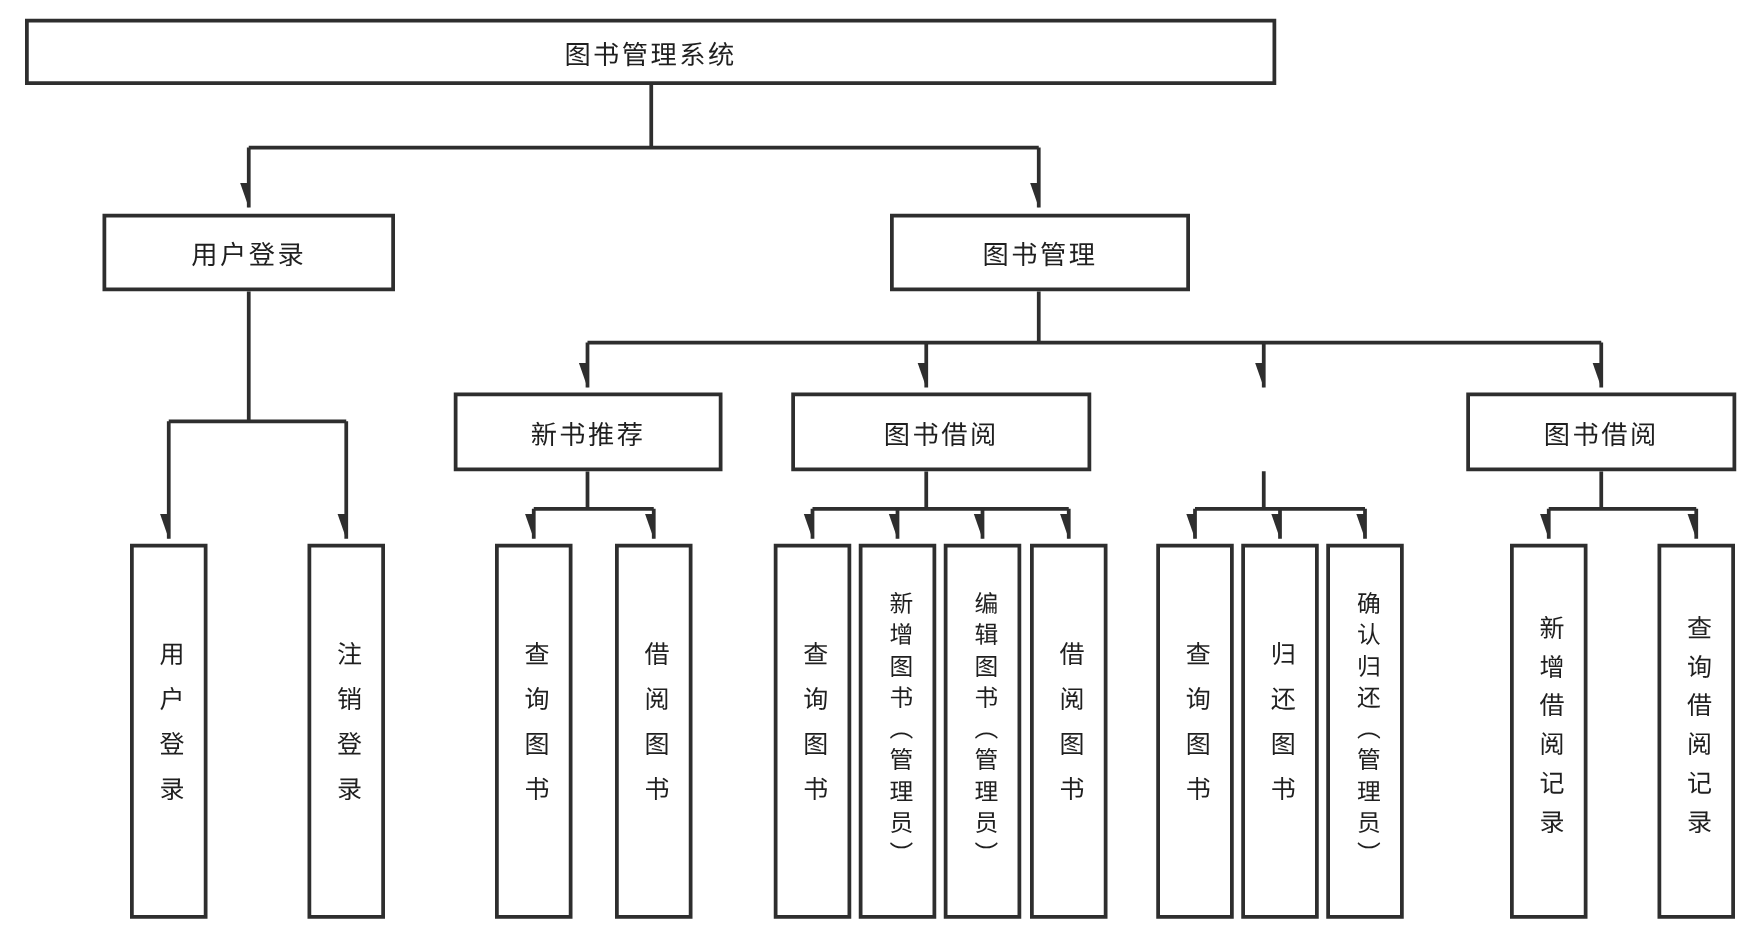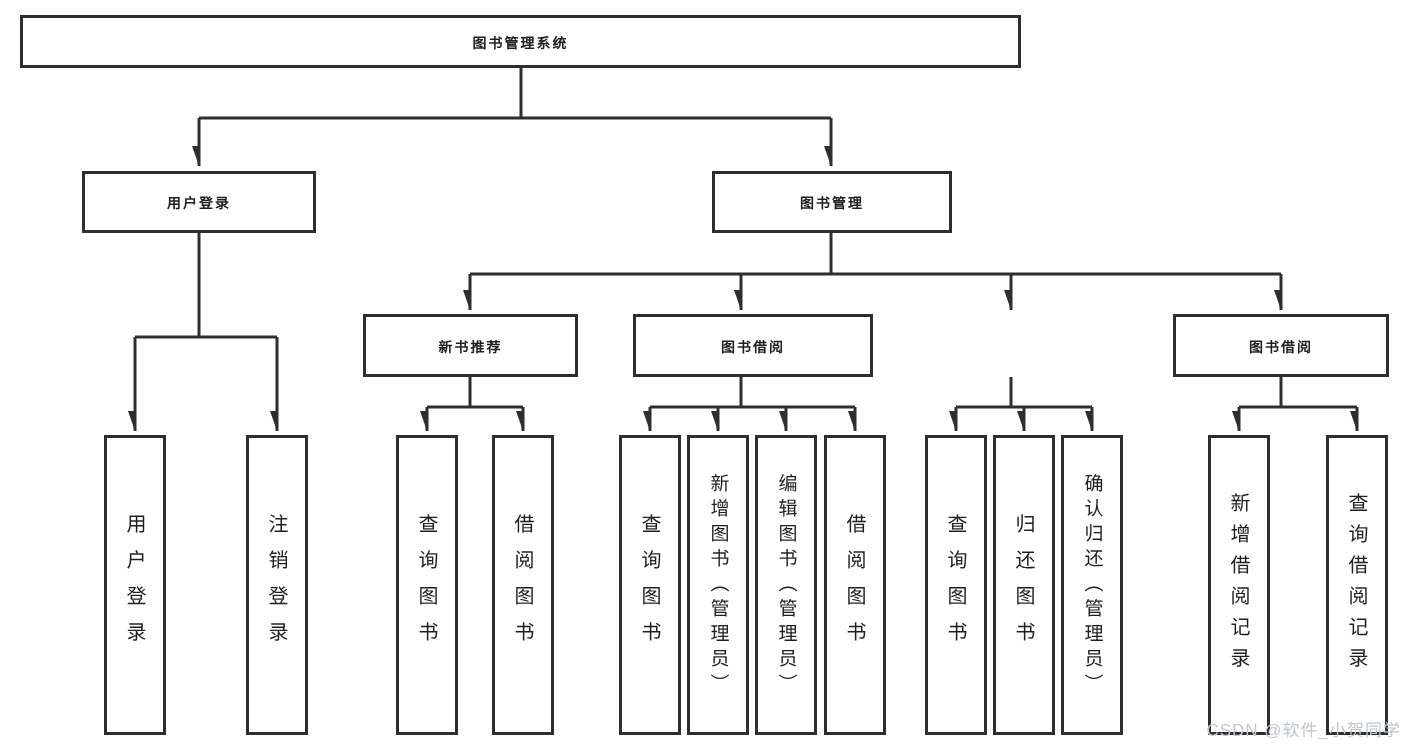--- a/index.html
+++ b/index.html
@@ -27,24 +27,23 @@
     box-sizing: border-box;
     border: 3px solid #2e2e2e;
     background: #ffffff;
     display: flex;
     align-items: center;
     justify-content: center;
     z-index: 1;
     color: #1f1f1f;
   }
   .node.h-box span {
-    font-size: 14px;
+    font-size: 21px;
     letter-spacing: 2px;
     white-space: nowrap;
-    font-weight: bold;
   }
   .node.leaf span {
     writing-mode: vertical-rl;
     text-orientation: mixed;
     font-size: 20px;
     line-height: 1;
     letter-spacing: 16px;
     white-space: nowrap;
   }
   .node.leaf span.mid {
@@ -178,15 +177,14 @@
     <span class="long">确认归还（管理员）</span>
   </div>
 
   <div class="node leaf" style="left:1208px; top:435px; width:62px; height:300px">
     <span class="mid">新增借阅记录</span>
   </div>
   <div class="node leaf" style="left:1326px; top:435px; width:62px; height:300px">
     <span class="mid">查询借阅记录</span>
   </div>
 
-  <div class="watermark">CSDN @软件_小贺同学</div>
 
 </div>
 
 </body></html>

